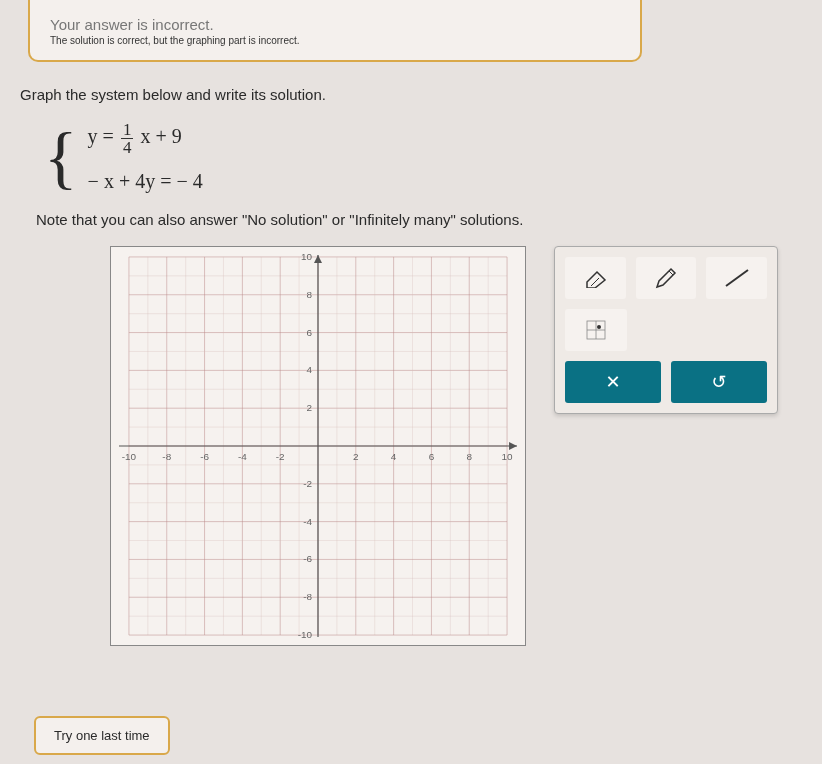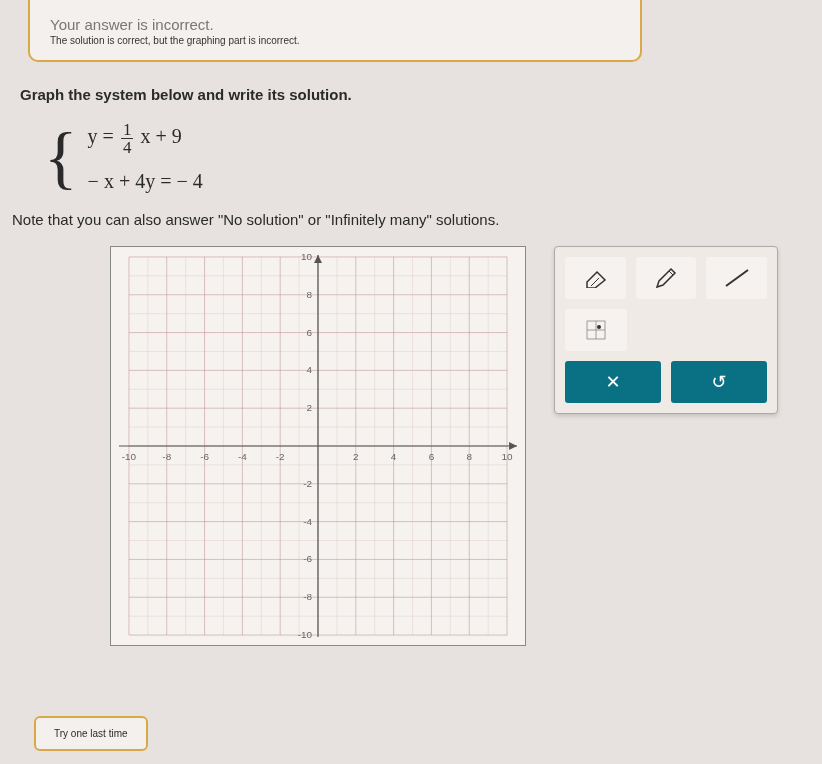--- a/index.html
+++ b/index.html
@@ -16,21 +16,21 @@
     border: 2px solid #d9a84a;
     border-radius: 0 0 10px 10px;
     border-top: none;
     margin: 0 0 0 28px;
     width: 614px;
     padding: 0 16px 14px 20px;
     background: #f4f0ed;
   }
   .feedback-line1 { color: #777; font-size: 15px; padding-top: 16px; }
   .feedback-line2 { color: #333; font-size: 10px; margin-top: 2px; font-weight: 500; }
-  .instruction { margin: 24px 12px 18px 20px; font-weight: 700; }
+  .instruction { margin: 24px 12px 18px 20px; font-weight: 400; }
   .equations {
     margin: 0 0 18px 44px;
     font-family: 'Times New Roman', serif;
     font-size: 20px;
     display: flex;
     align-items: center;
     gap: 10px;
   }
   .brace { font-size: 70px; font-weight: 200; line-height: 0.9; }
   .eq-stack { display: flex; flex-direction: column; gap: 14px; }
@@ -38,21 +38,21 @@
     display: inline-flex;
     flex-direction: column;
     text-align: center;
     vertical-align: middle;
     font-size: 17px;
     line-height: 1.0;
     margin: 0 2px;
   }
   .frac .num { border-bottom: 1px solid #333; padding: 0 2px; }
   .frac .den { padding: 0 2px; }
-  .note { margin: 0 0 18px 12px; font-weight: 400; }
+  .note { margin: 0 0 18px 36px; font-weight: 400; }
 
   .workspace {
     display: flex;
     align-items: flex-start;
     gap: 28px;
     margin-left: 110px;
   }
 
   .graph-panel {
     width: 416px;
@@ -92,21 +92,21 @@
   }
 
   .try-again {
     position: absolute;
     left: 34px;
     top: 716px;
     border: 2px solid #d9a84a;
     border-radius: 6px;
     padding: 10px 18px;
     background: #f4f0ed;
-    font-size: 10px;
+    font-size: 13px;
   }
 
   .gridline { stroke: #b88; stroke-width: 0.5; }
   .gridline.minor { stroke: #d3b7b4; stroke-width: 0.3; }
   .axis { stroke: #555; stroke-width: 1.2; }
   .ticklabel { font-size: 10px; fill: #666; font-family: Arial; }
 </style>
 </head>
 <body>
 

